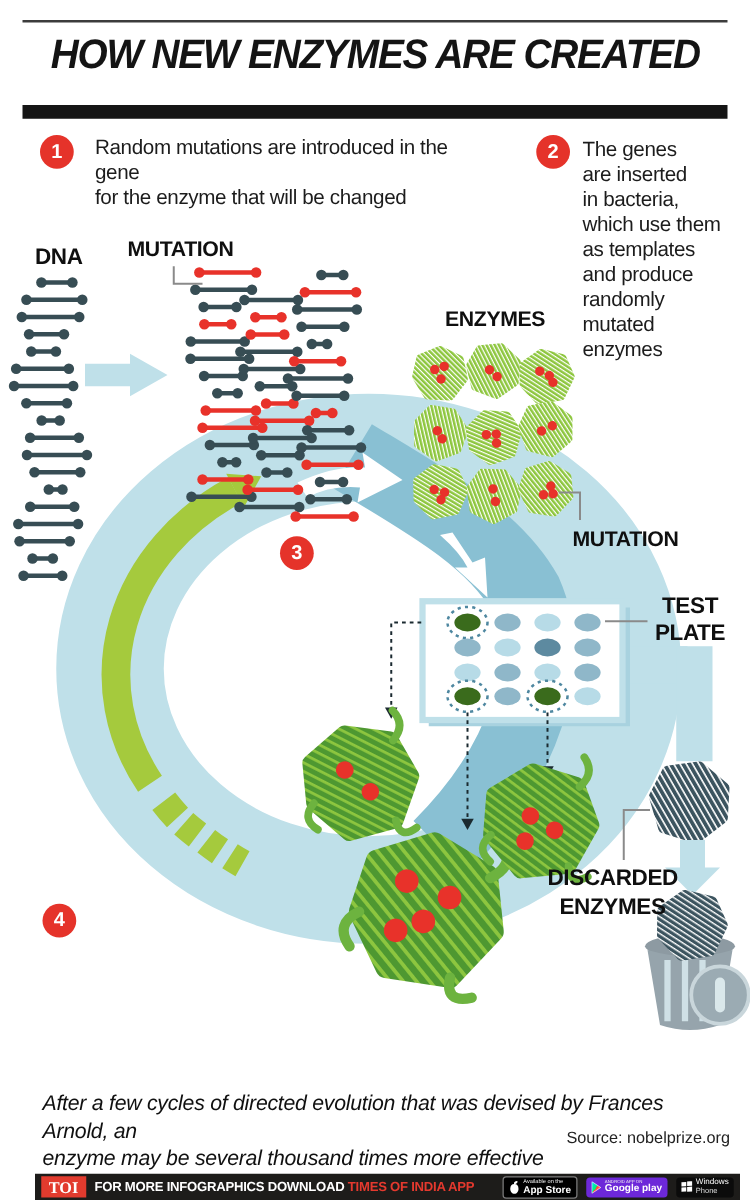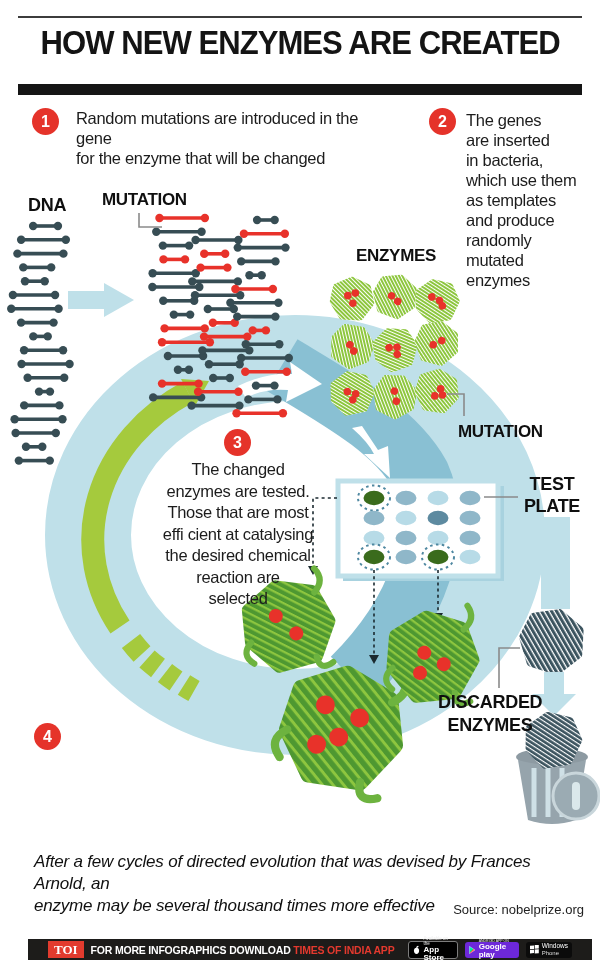--- a/index.html
+++ b/index.html
@@ -1,31 +1,31 @@
 <!DOCTYPE html>
 <html><head>
 <meta charset="utf-8">
 <style>
   html,body{margin:0;padding:0;background:#e9e9e9;}
   .stage{position:relative;width:600px;height:960px;background:#ffffff;overflow:hidden;
          font-family:"Liberation Sans",sans-serif;color:#1b1b1b;margin:0 auto;}
   .abs{position:absolute;}
   .hairline{left:18px;right:18px;top:16px;height:2px;background:#3c3c3c;}
-  .titlewrap{left:18px;right:18px;top:24px;text-align:center;}
+  .titlewrap{left:18px;right:18px;top:24px;text-align:center;font-style:italic;}
   .title{display:inline-block;font-size:33px;font-weight:bold;letter-spacing:-1px;color:#141414;
          transform:scaleX(.94);transform-origin:center;white-space:nowrap;}
   .blackbar{left:18px;right:18px;top:84px;height:11px;background:#151515;}
   .badge{width:27px;height:27px;border-radius:50%;background:#e5332a;color:#fff;
          display:flex;align-items:center;justify-content:center;font-weight:bold;font-size:16px;}
   .step-text{font-size:16.5px;line-height:20px;letter-spacing:-0.3px;white-space:pre-line;color:#1c1c1c;}
   .lbl{font-weight:bold;font-size:17px;letter-spacing:-0.3px;color:#0f0f0f;white-space:pre-line;}
-  .note{font-style:italic;font-size:17px;line-height:22px;letter-spacing:-0.2px;color:#101010;white-space:pre-line;}
+  .note{font-style:italic;font-size:17px;line-height:22px;letter-spacing:-0.2px;color:#101010;white-space:pre-line;margin-top:21px;}
   .source{font-size:13px;color:#222;}
   .bottombar{left:28px;right:8px;top:939px;height:21px;background:#1d1c1a;display:flex;
-             align-items:center;padding:0 20px;gap:7px;}
+             align-items:center;padding:0 5px;gap:7px;}
   .toibox{background:#e23b2e;color:#fff;font-family:"Liberation Serif",serif;font-weight:bold;
           font-size:13px;padding:1px 6px;line-height:15px;}
   .bartext{font-size:10.5px;font-weight:bold;color:#ffffff;letter-spacing:-0.2px;white-space:nowrap;}
   .bartext .red{color:#e4392e;}
   .barspacer{flex:1;}
   .storebadge{height:16px;border-radius:3px;display:flex;align-items:center;gap:3px;padding:0 4px;}
   .bd-apple{background:#000;border:1px solid #7d7d7d;}
   .bd-gplay{background:#6d28d9;}
   .bd-win{background:#0b0b0b;}
   .bd-col{display:flex;flex-direction:column;justify-content:center;line-height:1;}
@@ -455,27 +455,20 @@
 for the enzyme that will be changed</div>
   <div class="abs step-text" style="left:466px;top:110px;width:125px;">The genes
 are inserted
 in bacteria,
 which use them
 as templates
 and produce
 randomly
 mutated
 enzymes</div>
-  <div class="abs step-text" style="left:128px;top:459px;width:220px;text-align:center;line-height:21.5px;">The changed
-enzymes are tested.
-Those that are most
-effi cient at catalysing
-the desired chemical
-reaction are
-selected</div>
 
   <div class="abs lbl" style="left:28px;top:195px;font-size:18px;">DNA</div>
   <div class="abs lbl" style="left:102px;top:190px;">MUTATION</div>
   <div class="abs lbl" style="left:356px;top:246px;">ENZYMES</div>
   <div class="abs lbl" style="left:458px;top:422px;">MUTATION</div>
   <div class="abs lbl" style="left:514px;top:473px;width:76px;text-align:center;line-height:22px;font-size:18px;">TEST
 PLATE</div>
   <div class="abs lbl" style="left:438px;top:691px;width:104px;text-align:center;line-height:23px;font-size:18px;">DISCARDED
 ENZYMES</div>
 

